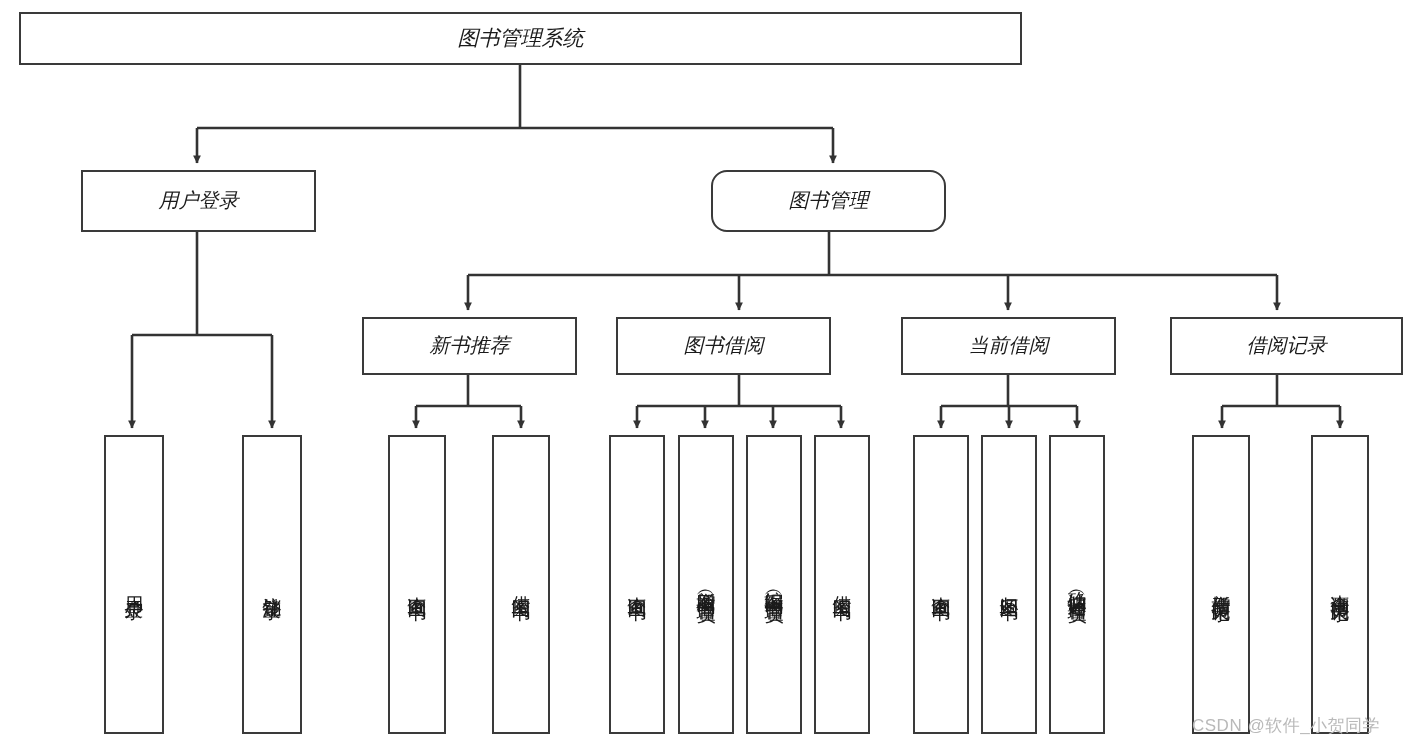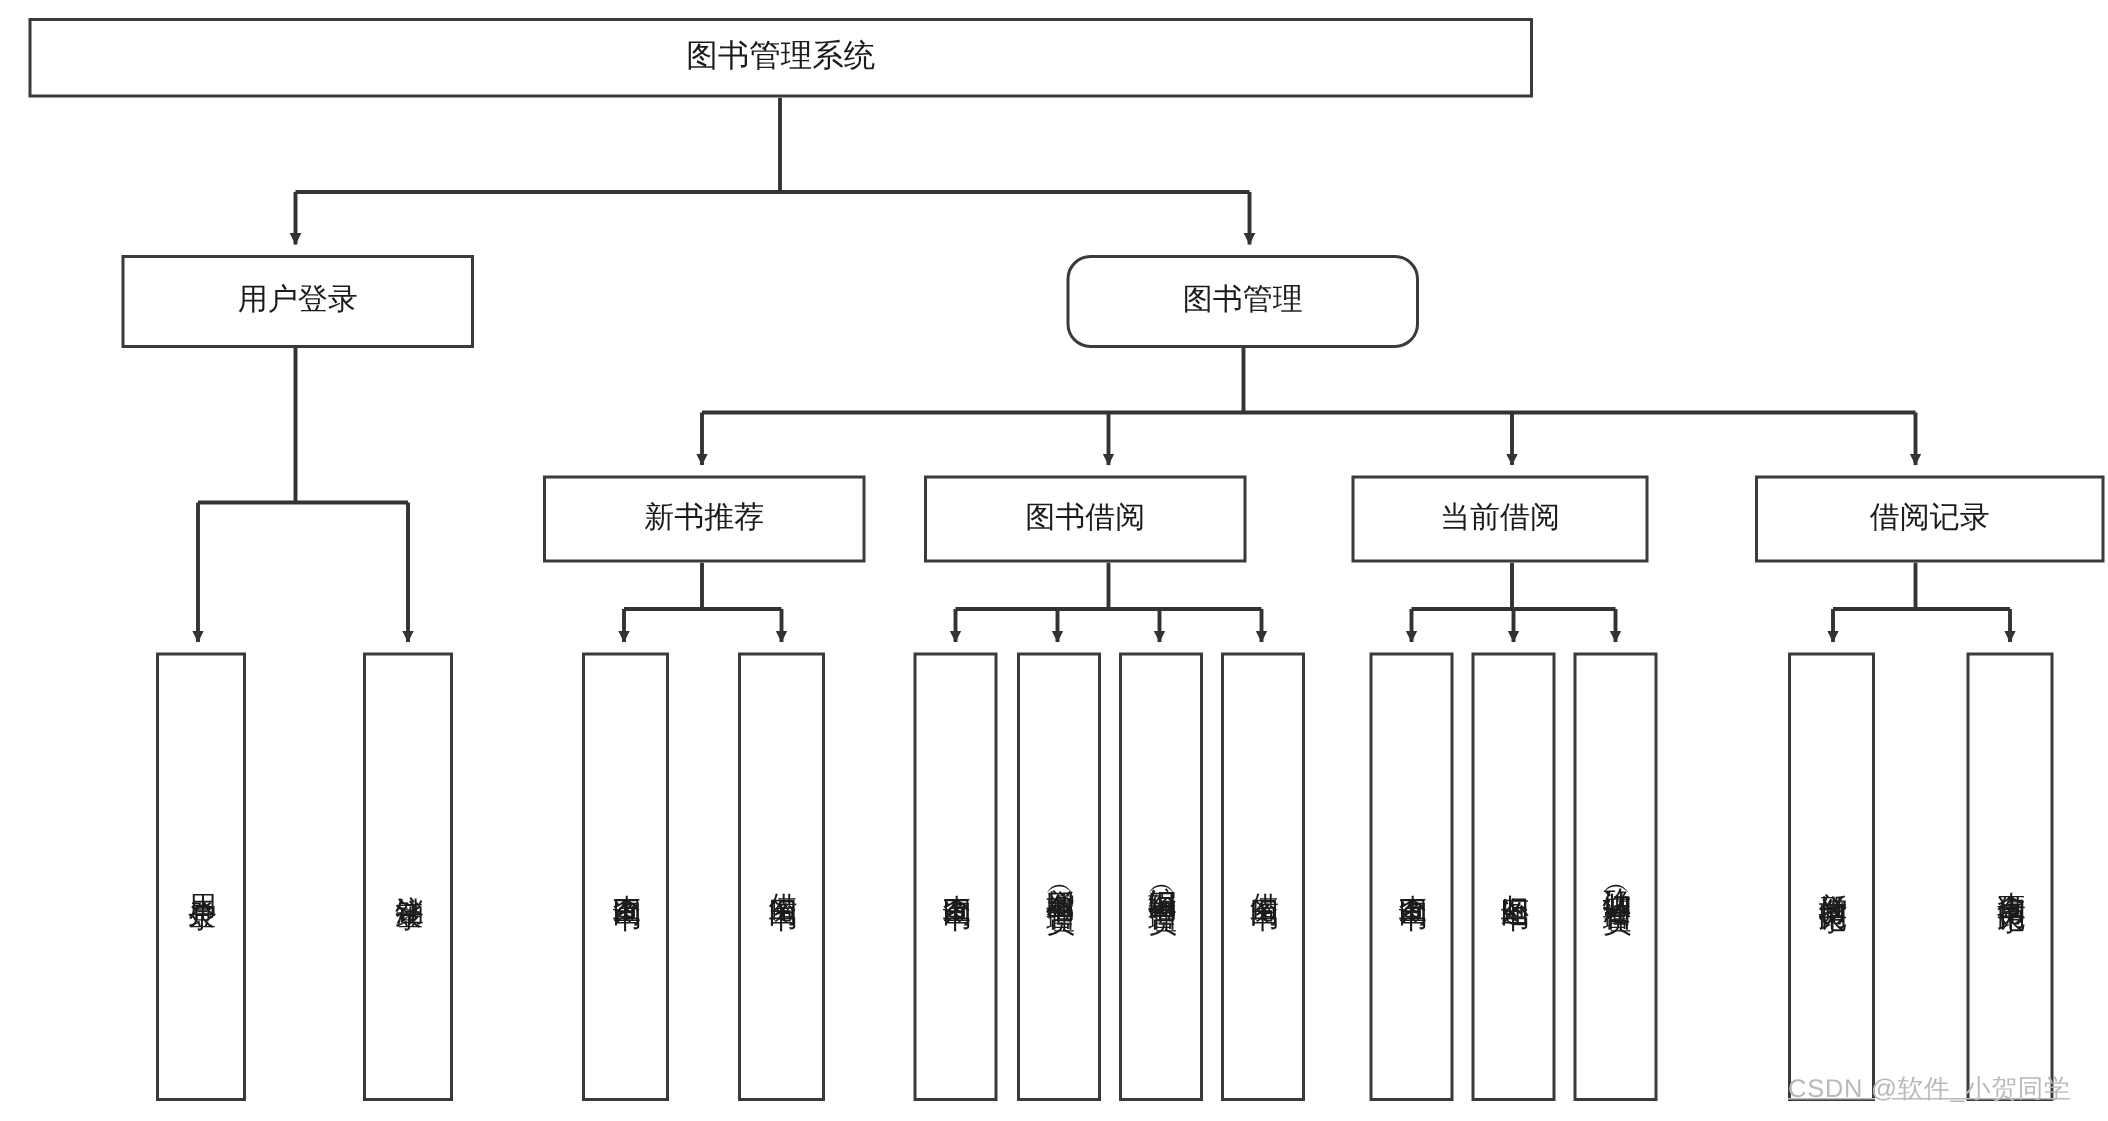--- a/index.html
+++ b/index.html
@@ -44,36 +44,36 @@
   .node.lvl3 {
     font-size: 20px;
   }
   .node.leaf {
     font-size: 19px;
   }
   .node-label {
     text-align: left;
     line-height: 1.18;
     white-space: nowrap;
+    font-style: italic;
   }
   .vtext {
     writing-mode: vertical-rl;
     text-orientation: upright;
     letter-spacing: 2px;
     line-height: 1.05;
     white-space: nowrap;
     text-align: center;
   }
   .watermark {
     position: absolute;
     font-size: 17px;
     color: #b9b9b9;
     white-space: nowrap;
     letter-spacing: 0.5px;
-    text-decoration: underline;
   }
 </style>
 </head>
 <body>
 
 <div id="stage">
 
   <svg id="wires" viewBox="0 0 1405 747" xmlns="http://www.w3.org/2000/svg">
     <defs>
       <marker id="arrowhead" markerWidth="9" markerHeight="9" refX="7.6" refY="4.5" orient="auto" markerUnits="userSpaceOnUse">
@@ -134,21 +134,21 @@
   <div class="node lvl2" style="left:711px; top:170px; width:235px; height:62px;border-radius:16px;">
     <span class="node-label">图书管理</span>
   </div>
 
   <div class="node lvl3" style="left:362px; top:317px; width:215px; height:58px;">
     <span class="node-label">新书推荐</span>
   </div>
   <div class="node lvl3" style="left:616px; top:317px; width:215px; height:58px;">
     <span class="node-label">图书借阅</span>
   </div>
-  <div class="node lvl3" style="left:901px; top:317px; width:198px; height:58px;">
+  <div class="node lvl3" style="left:901px; top:317px; width:215px; height:58px;">
     <span class="node-label">当前借阅</span>
   </div>
   <div class="node lvl3" style="left:1170px; top:317px; width:233px; height:58px;">
     <span class="node-label">借阅记录</span>
   </div>
 
   <div class="node leaf" style="left:104px; top:435px; width:60px; height:299px;">
     <span class="vtext">用户登录</span>
   </div>
   <div class="node leaf" style="left:242px; top:435px; width:60px; height:299px;">

